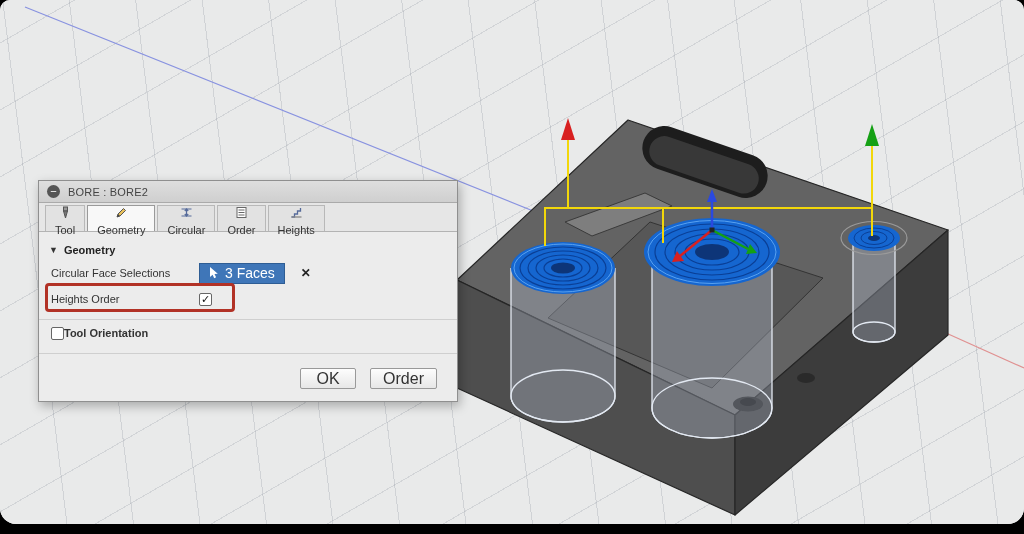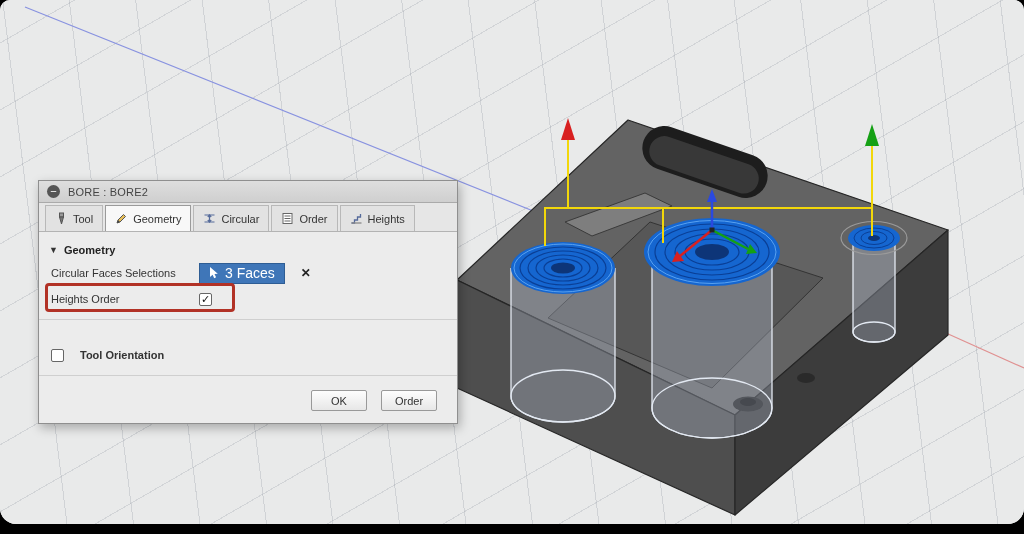--- a/index.html
+++ b/index.html
@@ -21,44 +21,44 @@
     font-size:11px;color:#333;}
   .dialog-header{height:21px;background:linear-gradient(#dedede,#cfcfcf);
     border-bottom:1px solid #aaa;display:flex;align-items:center;padding:0 8px;cursor:default;}
   .collapse-circle{width:13px;height:13px;border-radius:50%;background:#555;color:#fff;
     display:inline-flex;align-items:center;justify-content:center;font-size:11px;line-height:1;
     margin-right:8px;}
   .dialog-title{color:#444;letter-spacing:.2px;}
   .tabs{height:28px;background:#e6e6e6;border-bottom:1px solid #b3b3b3;
     display:flex;align-items:stretch;padding-left:4px;}
   .tab{display:flex;align-items:center;gap:5px;padding:0 9px;margin:2px 0 0 2px;
-    border:1px solid #b8b8b8;border-bottom:none;background:#e2e2e2;color:#333;cursor:pointer;}
+    border:1px solid #b8b8b8;border-bottom:none;background:#e2e2e2;color:#333;cursor:pointer;flex-direction:column;}
   .tab.active{background:#f8f8f8;border-color:#9a9a9a;}
   .tab-icon{display:inline-flex;}
   .dialog-body{padding:6px 0 12px 0;position:relative;}
   .section-header{display:flex;align-items:center;gap:6px;padding:6px 12px 4px 10px;
     font-weight:bold;color:#222;cursor:pointer;}
   .tri{font-size:9px;color:#333;}
   .row{display:flex;align-items:center;height:26px;padding:0 12px;position:relative;}
   .row .label{width:148px;flex:0 0 148px;}
   .faces-chip{display:inline-flex;align-items:center;gap:5px;height:21px;padding:0 9px;
     background:#3f76b8;border:1px solid #2e5d94;color:#fff;font-size:14px;
     font-family:"Liberation Sans",sans-serif;cursor:pointer;}
   .x-icon{margin-left:16px;font-size:12px;font-weight:bold;color:#222;cursor:pointer;}
   .checkbox{width:13px;height:13px;border:1px solid #666;background:#fff;border-radius:2px;
     display:inline-flex;align-items:center;justify-content:center;font-size:11px;color:#111;
     cursor:pointer;box-sizing:border-box;}
   .annotation-box{position:absolute;left:6px;top:-3px;width:190px;height:29px;
     border:3px solid #b23226;border-radius:4px;pointer-events:none;box-sizing:border-box;}
   .divider{border-top:1px solid #cfcfcf;margin:7px 0 0 0;}
-  .row.orientation{margin-top:22px;gap:16px;}
+  .row.orientation{margin-top:0;gap:0;}
   .row.orientation .label{width:auto;flex:0 0 auto;font-weight:bold;}
   .footer{display:flex;justify-content:flex-end;gap:14px;padding:14px 20px 0 0;}
   .btn{height:21px;min-width:56px;padding:0 12px;background:linear-gradient(#fdfdfd,#e7e7e7);
-    border:1px solid #999;border-radius:2px;font-size:11px;color:#333;cursor:pointer;
+    border:1px solid #999;border-radius:2px;font-size:16px;color:#333;cursor:pointer;
     font-family:"Liberation Sans",sans-serif;}
 </style>
 </head>
 <body>
 
 <div class="stage">
 
   <div class="viewport">
     <svg width="1024" height="534" viewBox="0 0 1024 534">
 
@@ -206,21 +206,21 @@
     </div>
 
     <div class="dialog-body">
 
       <div class="section-header">
         <span class="tri">▼</span>
         <span>Geometry</span>
       </div>
 
       <div class="row">
-        <span class="label">Circular Faces Selections</span>
+        <span class="label">Circular Face Selections</span>
         <button class="faces-chip">
           <svg width="11" height="12" viewBox="0 0 11 12">
             <path d="M1 0 L1 10 L3.6 7.8 L5.2 11.2 L7.1 10.3 L5.5 7 L8.8 6.7 Z" fill="#fff"></path>
           </svg>
           <span>3 Faces</span>
         </button>
         <span class="x-icon">✕</span>
       </div>
 
       <div class="row">

